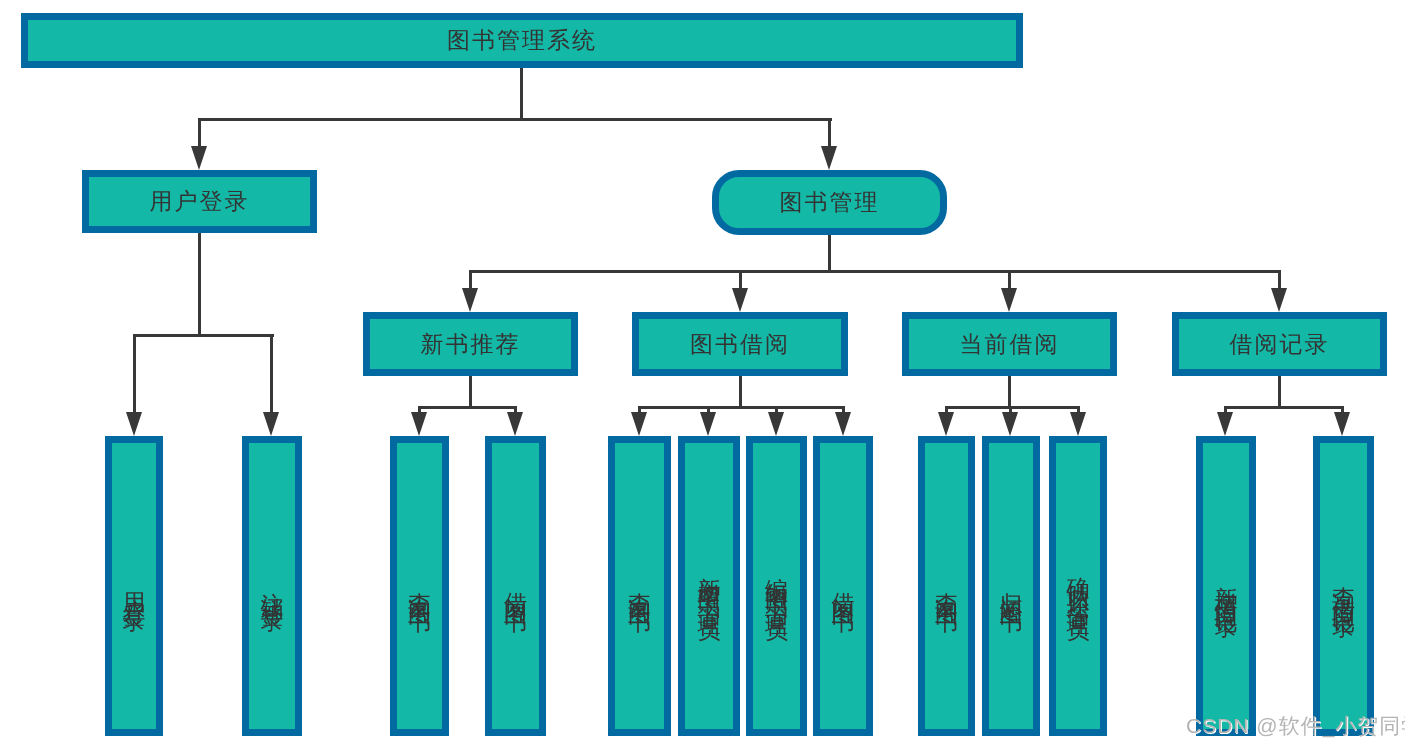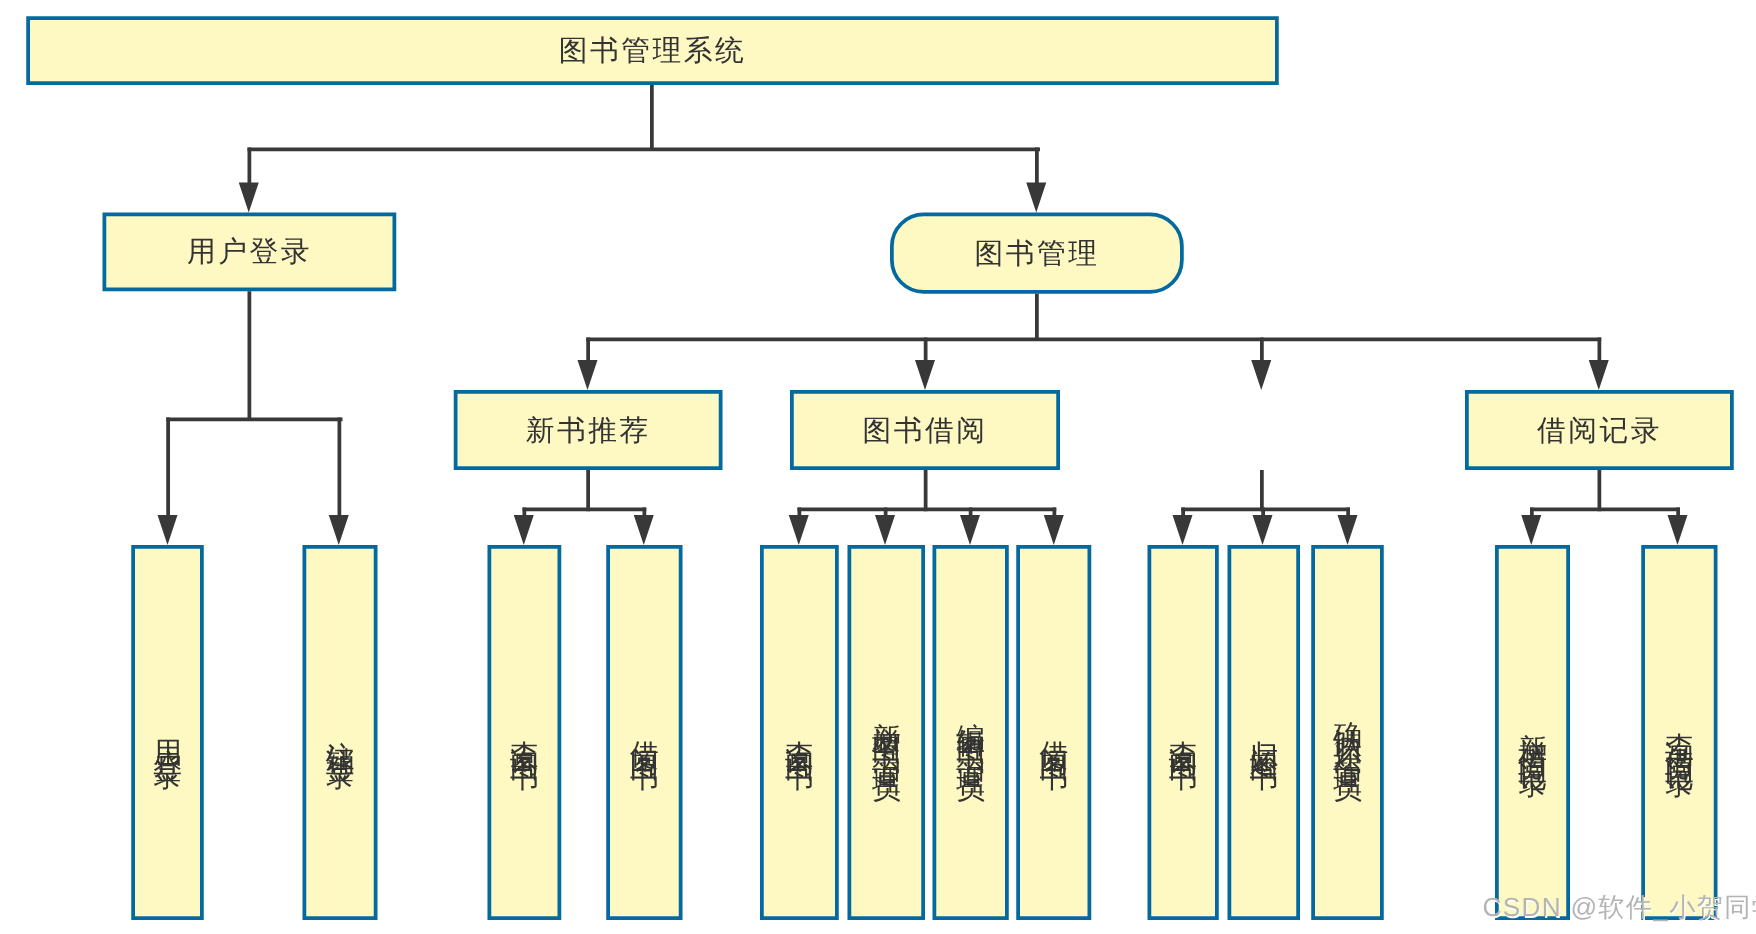--- a/index.html
+++ b/index.html
@@ -7,22 +7,22 @@
   body { font-family: "Liberation Sans", "DejaVu Sans", sans-serif; }
   .canvas {
     position: relative;
     width: 1405px;
     height: 747px;
     background: #ffffff;
     overflow: hidden;
   }
   .box {
     position: absolute;
-    background: #fef9c3;
-    border: 3px solid #0369a1;
+    background: #14b8a6;
+    border: 7px solid #0369a1;
     display: flex;
     align-items: center;
     justify-content: center;
     color: #333333;
     font-size: 23px;
     letter-spacing: 2px;
     text-align: center;
   }
   .leaf {
     writing-mode: vertical-rl;
@@ -68,20 +68,23 @@
   </div>
   <div class="box" style="left:712px; top:170px; width:235px; height:65px;border-radius:27px;">
     <span>图书管理</span>
   </div>
 
   <div class="box" style="left:632px; top:312px; width:216px; height:64px;">
     <span>图书借阅</span>
   </div>
   <div class="box" style="left:363px; top:312px; width:215px; height:64px;">
     <span>新书推荐</span>
+  </div>
+  <div class="box" style="left:902px; top:312px; width:215px; height:64px;">
+    <span>当前借阅</span>
   </div>
   <div class="box" style="left:1172px; top:312px; width:215px; height:64px;">
     <span>借阅记录</span>
   </div>
 
   <div class="box leaf" style="left:105px; top:436px; width:58px; height:300px;">
     <span>用户登录</span>
   </div>
   <div class="box leaf" style="left:242px; top:436px; width:60px; height:300px;">
     <span>注销登录</span>

